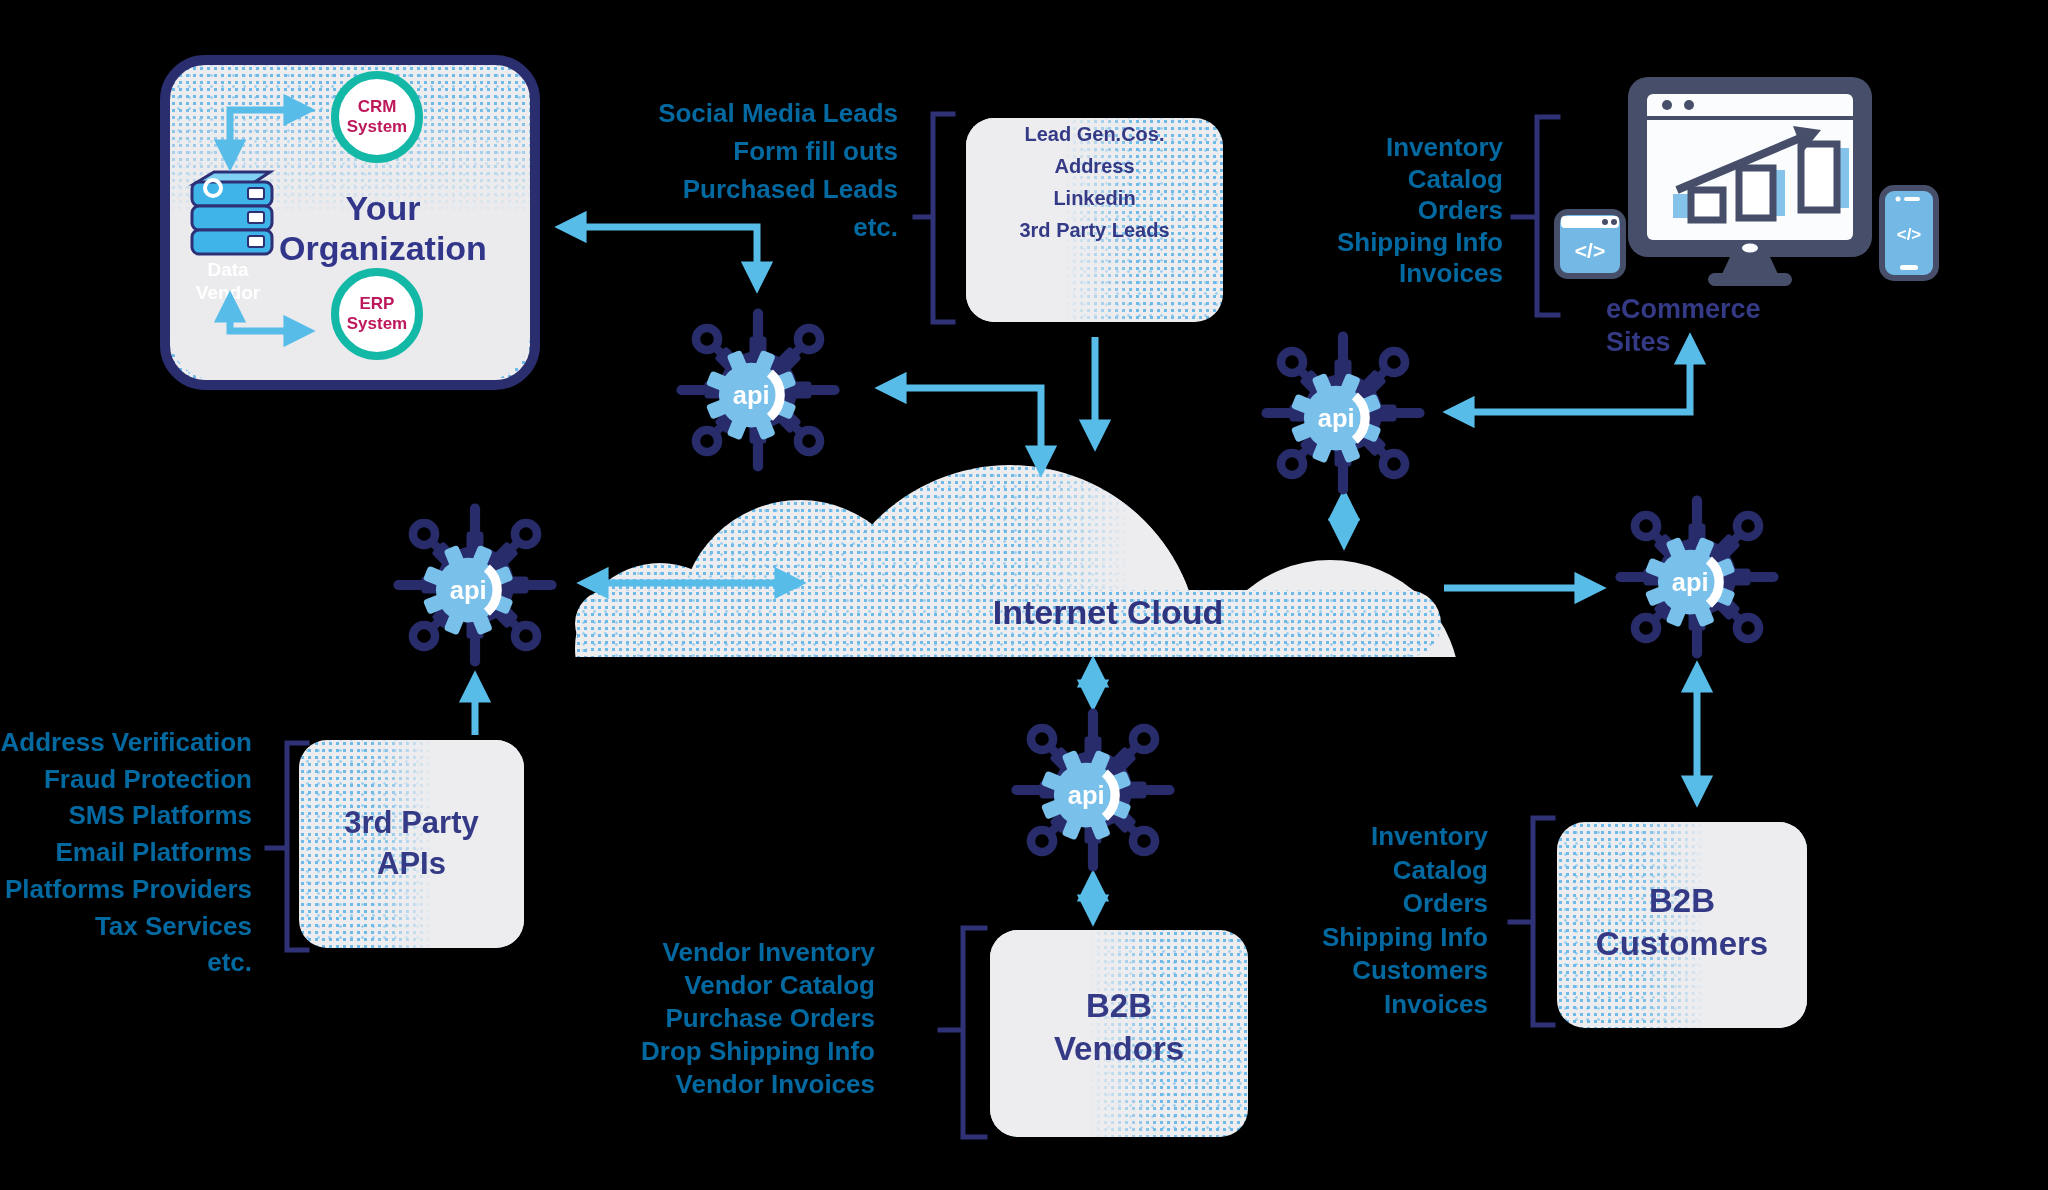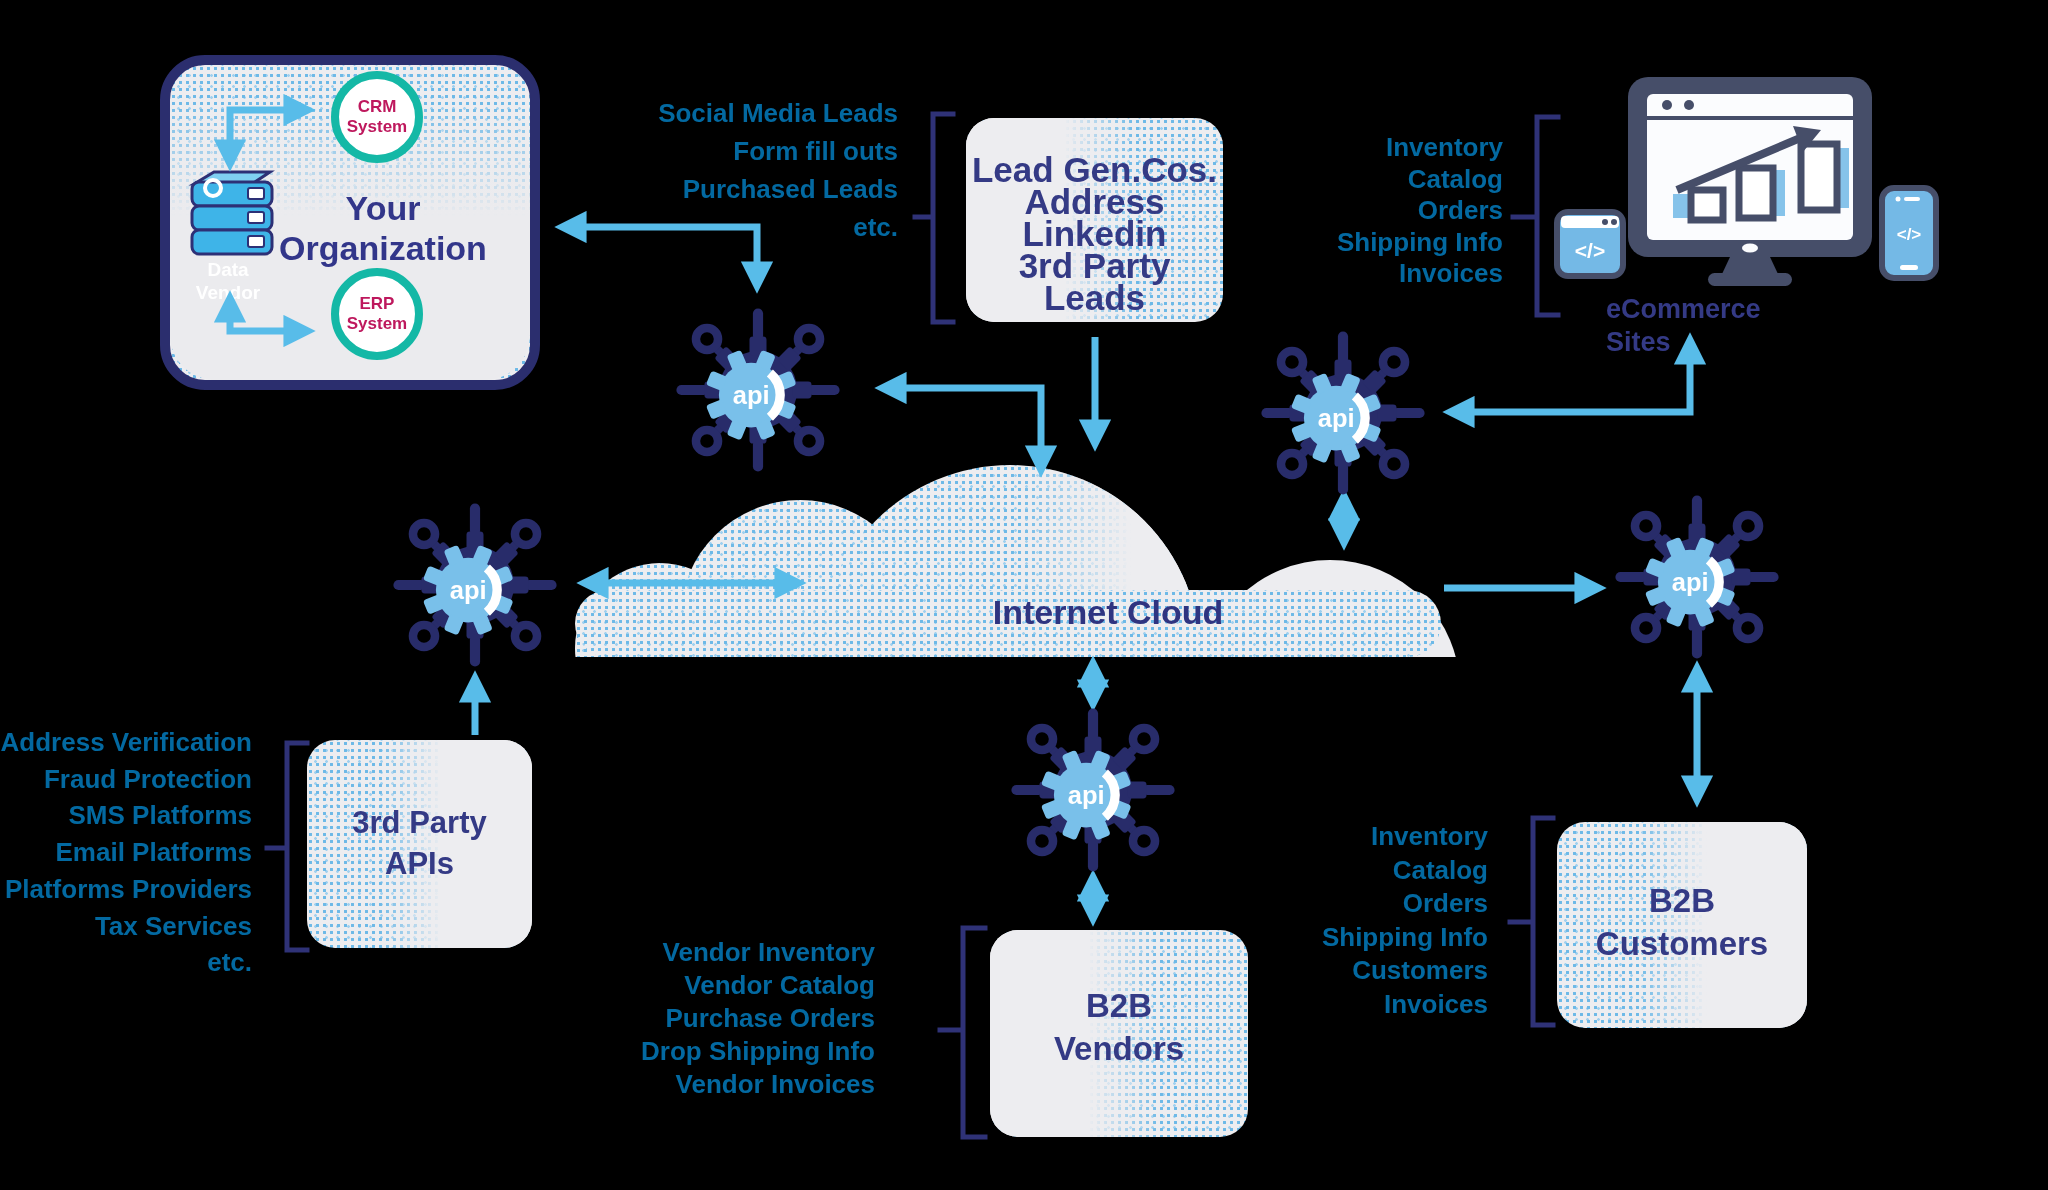--- a/index.html
+++ b/index.html
@@ -141,21 +141,21 @@
   </div>
 
   <div class="lst" style="right:1150px;top:94px;font-size:26px;line-height:38px;">
     <div>Social Media Leads</div>
     <div>Form fill outs</div>
     <div>Purchased Leads</div>
     <div>etc.</div>
   </div>
 
   <div class="box speckle fade-left" style="left:966px;top:118px;width:257px;height:204px;">
-    <div class="box-label" style="margin-top:36px;font-size:35px;line-height:32px;">
+    <div class="box-label" style="font-size:20px;line-height:32px;">
       <div>Lead Gen.Cos.</div>
       <div>Address</div>
       <div>Linkedin</div>
       <div>3rd Party Leads</div>
     </div>
   </div>
 
   <div class="lst" style="right:545px;top:132px;font-size:26px;line-height:31.5px;">
     <div>Inventory</div>
     <div>Catalog</div>
@@ -217,21 +217,21 @@
 
   <div class="lst" style="right:1796px;top:724px;font-size:26px;line-height:36.7px;">
     <div>Address Verification</div>
     <div>Fraud Protection</div>
     <div>SMS Platforms</div>
     <div>Email Platforms</div>
     <div>Platforms Providers</div>
     <div>Tax Services</div>
     <div>etc.</div>
   </div>
-  <div class="box speckle fade-right" style="left:307px;top:740px;width:225px;height:208px;">
+  <div class="box speckle fade-right" style="left:299px;top:740px;width:225px;height:208px;">
     <div class="box-label" style="margin-top:62px;font-size:31px;line-height:41px;">
       <div>3rd Party</div>
       <div>APIs</div>
     </div>
   </div>
 
   <div class="lst" style="right:1173px;top:936px;font-size:26px;line-height:33px;">
     <div>Vendor Inventory</div>
     <div>Vendor Catalog</div>
     <div>Purchase Orders</div>

